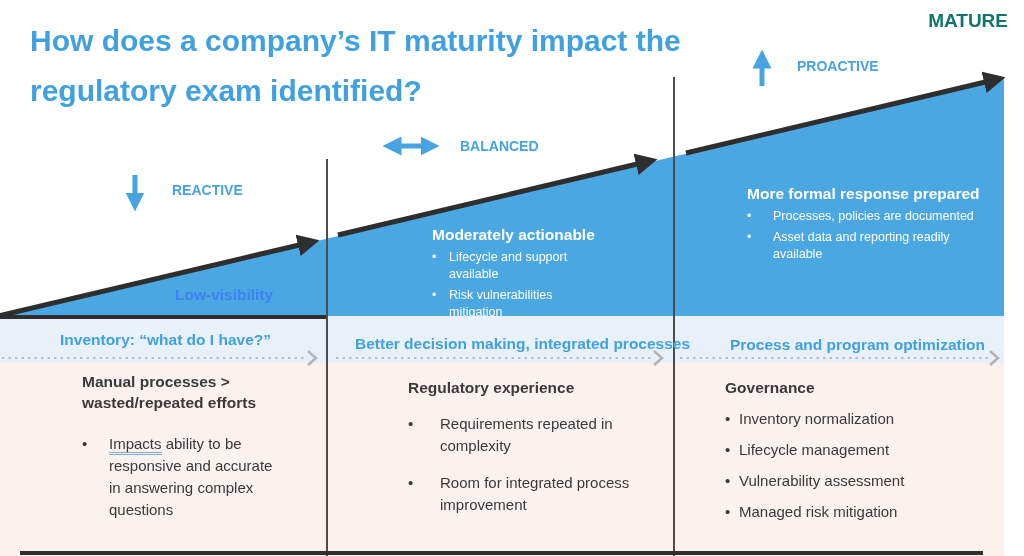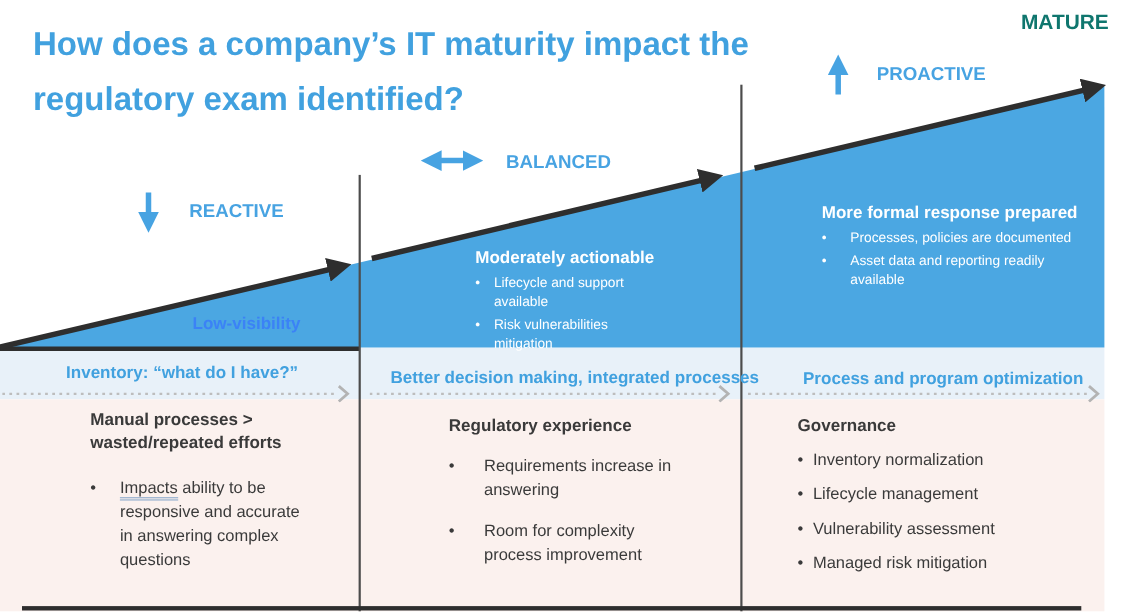--- a/index.html
+++ b/index.html
@@ -18,21 +18,21 @@
   .divider{position:absolute;width:2px;background:#4c4c4c;}
   .divider-1{left:326px;top:159px;height:397px;}
   .divider-2{left:673px;top:77px;height:479px;}
 
   
   .title{position:absolute;left:30px;top:16px;width:705px;font-size:30px;font-weight:bold;
          color:#41a1df;line-height:50px;letter-spacing:0;}
   .corner{position:absolute;right:16px;top:10px;font-size:19px;font-weight:bold;color:#0f766e;}
 
   
-  .stage-label{position:absolute;font-size:17px;font-weight:bold;color:#47a3e2;white-space:nowrap;}
+  .stage-label{position:absolute;font-size:14px;font-weight:bold;color:#47a3e2;white-space:nowrap;}
   .stage-reactive{left:172px;top:182px;}
   .stage-balanced{left:460px;top:138px;}
   .stage-proactive{left:797px;top:58px;}
   .stage-arrow{position:absolute;}
   .arrow-reactive{left:123px;top:172px;}
   .arrow-balanced{left:376px;top:134px;}
   .arrow-proactive{left:748px;top:44px;}
 
   
   .low-vis{position:absolute;left:175px;top:286px;font-size:15.5px;font-weight:bold;color:#3b82f6;}
@@ -172,25 +172,25 @@
     <div class="dbullet">
       <span class="dot">•</span>
       <span class="bt"><span class="u-double">Impacts</span><span> ability to be responsive and accurate in answering complex questions</span></span>
     </div>
   </div>
 
   <div class="col col-regulatory">
     <p class="hd">Regulatory experience</p>
     <div class="dbullet">
       <span class="dot">•</span>
-      <span class="bt">Requirements increase in answering</span>
+      <span class="bt">Requirements repeated in complexity</span>
     </div>
     <div class="dbullet">
       <span class="dot">•</span>
-      <span class="bt">Room for complexity process improvement</span>
+      <span class="bt">Room for integrated process improvement</span>
     </div>
   </div>
 
   <div class="col col-governance">
     <p class="hd">Governance</p>
     <div class="gitem">
       <span class="dot">•</span>
       <span class="bt">Inventory normalization</span>
     </div>
     <div class="gitem">

